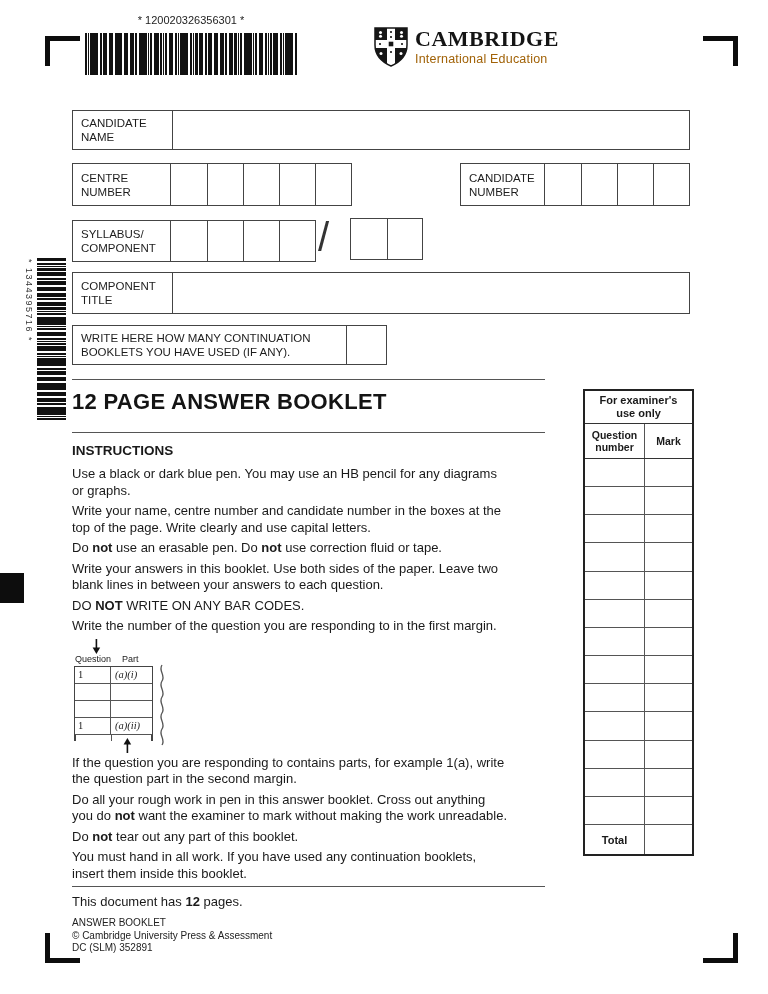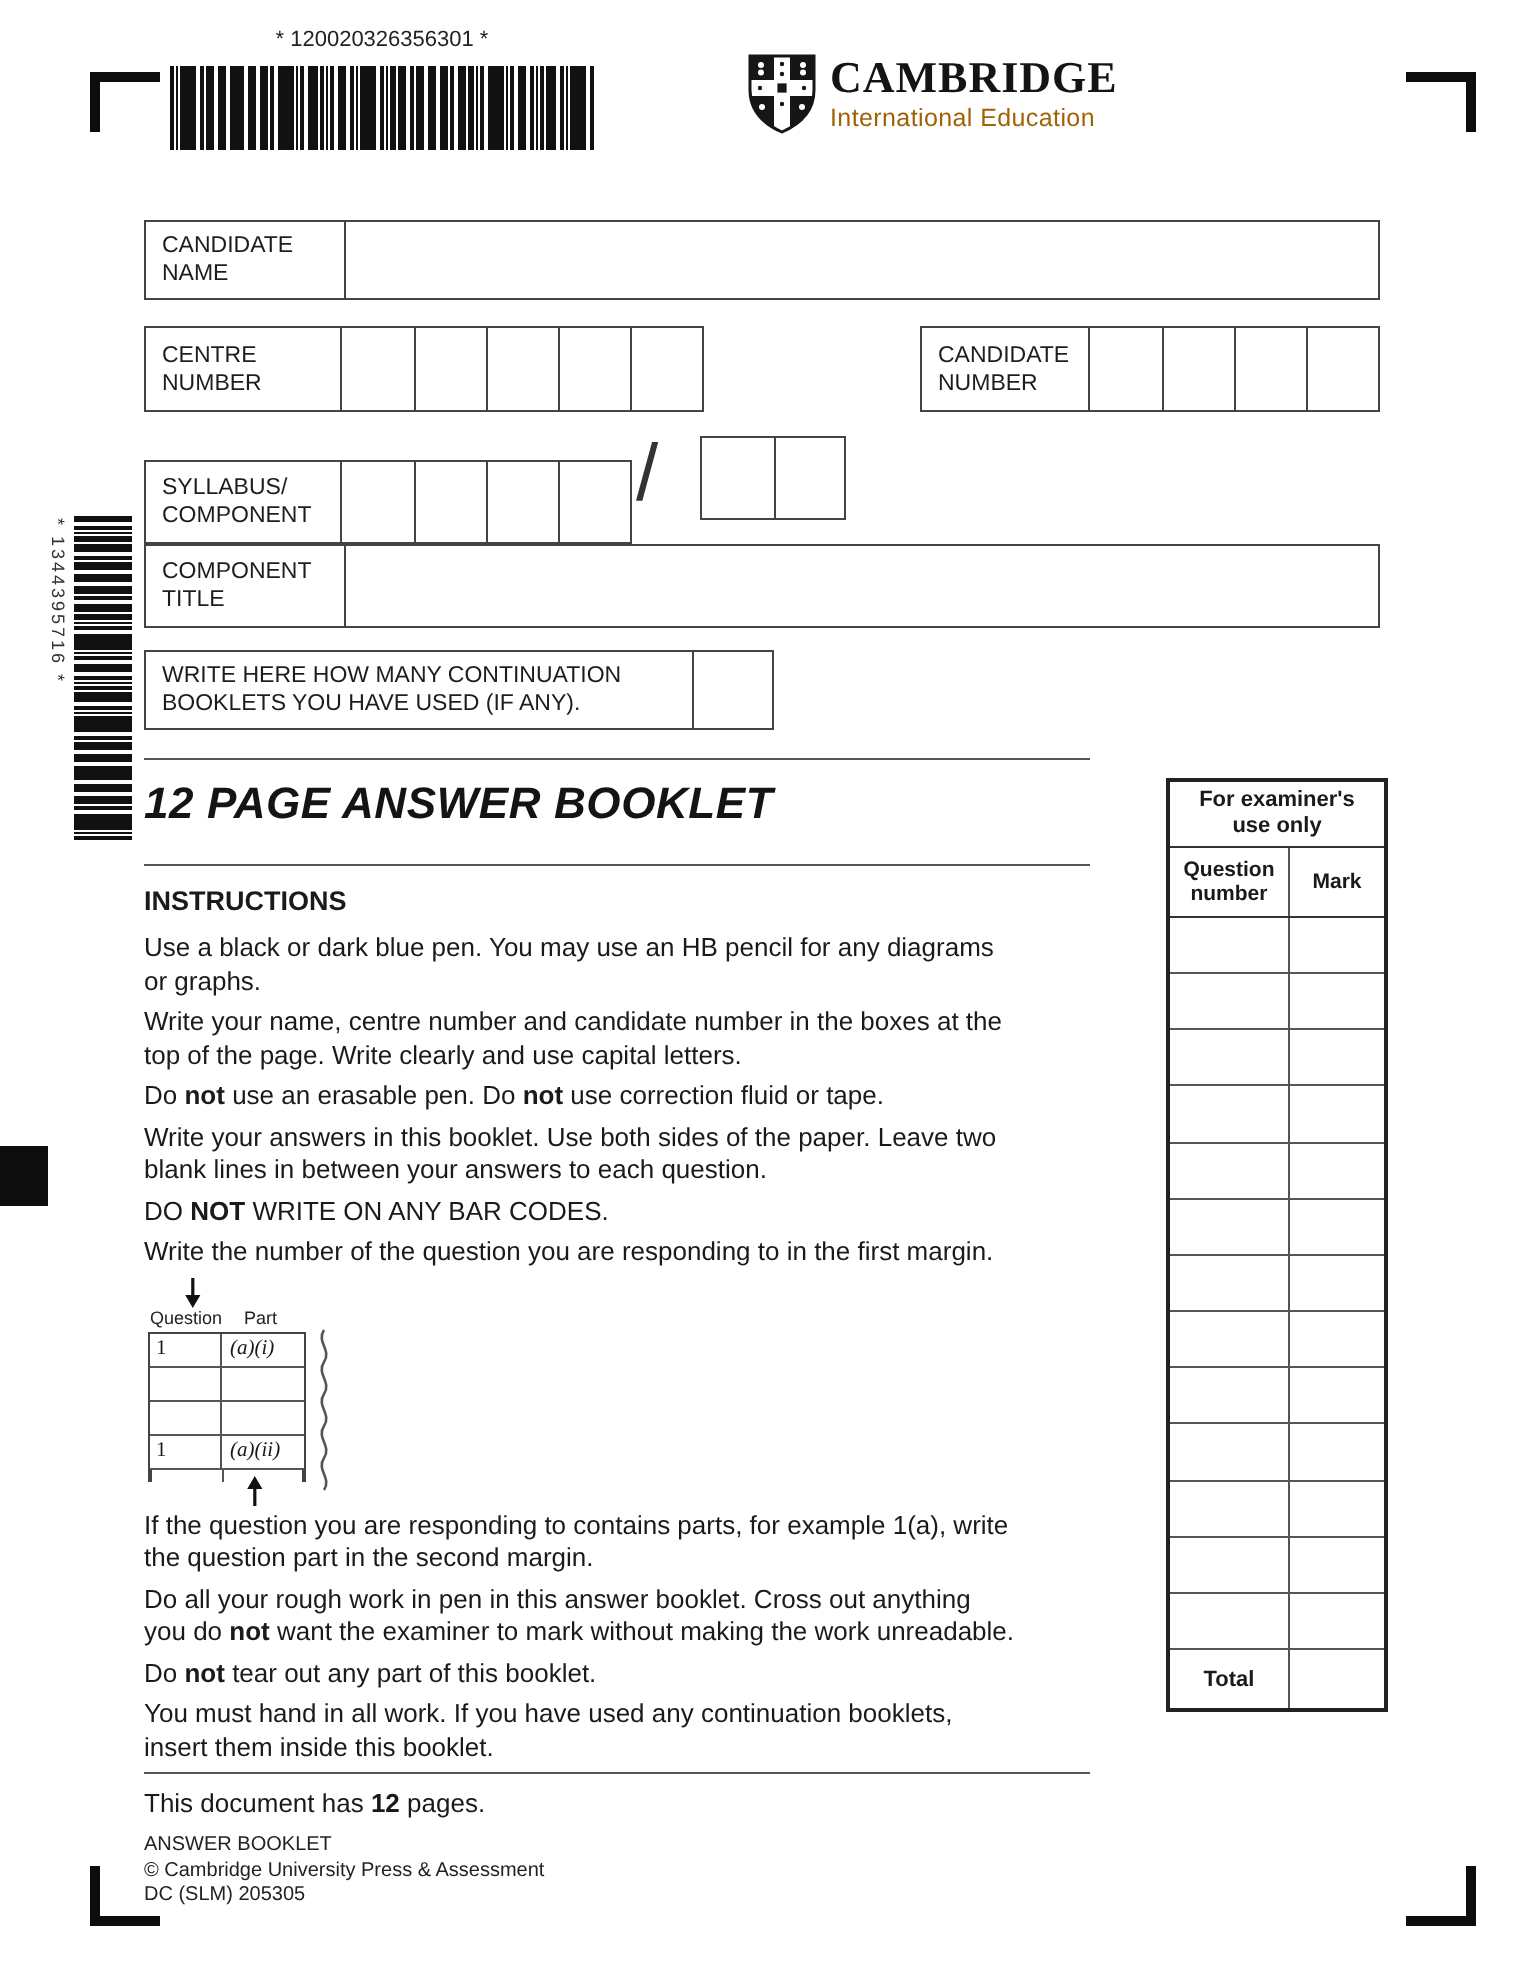--- a/index.html
+++ b/index.html
@@ -49,36 +49,36 @@
   .cell{width:36px;box-sizing:border-box;}
   .cell + .cell{border-left:1.5px solid #444;}
   .fill{flex:1;}
 
   .box-name{left:72px;top:110px;width:618px;height:40px;}
   .box-name .flabel{width:100px;}
   .box-centre{left:72px;top:163px;width:280px;height:43px;}
   .box-centre .flabel{width:100px;}
   .box-candno{left:460px;top:163px;width:230px;height:43px;}
   .box-candno .flabel{width:86px;}
-  .box-syll{left:72px;top:230px;width:244px;height:42px;}
+  .box-syll{left:72px;top:220px;width:244px;height:42px;}
   .box-syll .flabel{width:100px;}
   .slash{position:absolute;left:318px;top:215px;font-size:40px;font-weight:300;color:#333;}
   .box-comp-code{left:350px;top:218px;width:73px;height:42px;}
   .box-comp-code .cell{width:36px;}
   .box-comp-code .cell + .cell{border-left:1.5px solid #444;}
   .box-title{left:72px;top:272px;width:618px;height:42px;}
   .box-title .flabel{width:100px;}
   .box-cont{left:72px;top:325px;width:315px;height:40px;}
   .box-cont .flabel{flex:1;border-right:none;}
   .box-cont .cont-cell{width:40px;border-left:1.5px solid #444;box-sizing:border-box;}
 
   
   .main{position:absolute;left:72px;top:379px;width:473px;}
   .rule{border:none;border-top:1px solid #555;margin:0;}
-  .doc-title{font-size:22px;font-weight:bold;letter-spacing:.3px;margin:9px 0 17px 0;color:#141414;font-style:italic;}
+  .doc-title{font-size:22px;font-weight:bold;letter-spacing:.3px;margin:9px 0 17px 0;color:#141414;}
   .instr-heading{font-size:13.5px;font-weight:bold;margin:10px 0 8px 0;}
   .instr{font-size:13px;line-height:16.5px;margin:0 0 4px 0;white-space:pre-line;}
   .instr b{font-weight:bold;}
 
   
   .diagram{position:relative;height:114px;margin:2px 0 2px 0;}
   .arrow{position:absolute;}
   .arrow.down{left:19px;top:0;}
   .arrow.up{left:50px;top:99px;}
   .mheaders{position:absolute;left:3px;top:15px;font-size:9px;color:#222;display:flex;}
@@ -287,21 +287,21 @@
         <p class="instr"><span>You must hand in all work. If you have used any continuation booklets,
 insert them inside this booklet.</span></p>
       </div>
 
     <hr class="rule">
     <div class="doc-note"><span>This document has </span><b>12</b><span> pages.</span></div>
 
     <div class="footer">
       <div>ANSWER BOOKLET</div>
       <div>© Cambridge University Press &amp; Assessment</div>
-      <div>DC (SLM) 205305</div>
+      <div>DC (SLM) 352891</div>
     </div>
   </div>
 
   <div class="examiner">
     <div class="ex-head">For examiner's use only</div>
     <div class="ex-colhead">
       <div class="ex-q">Question number</div>
       <div class="ex-m">Mark</div>
     </div>
     <div class="ex-rows">

